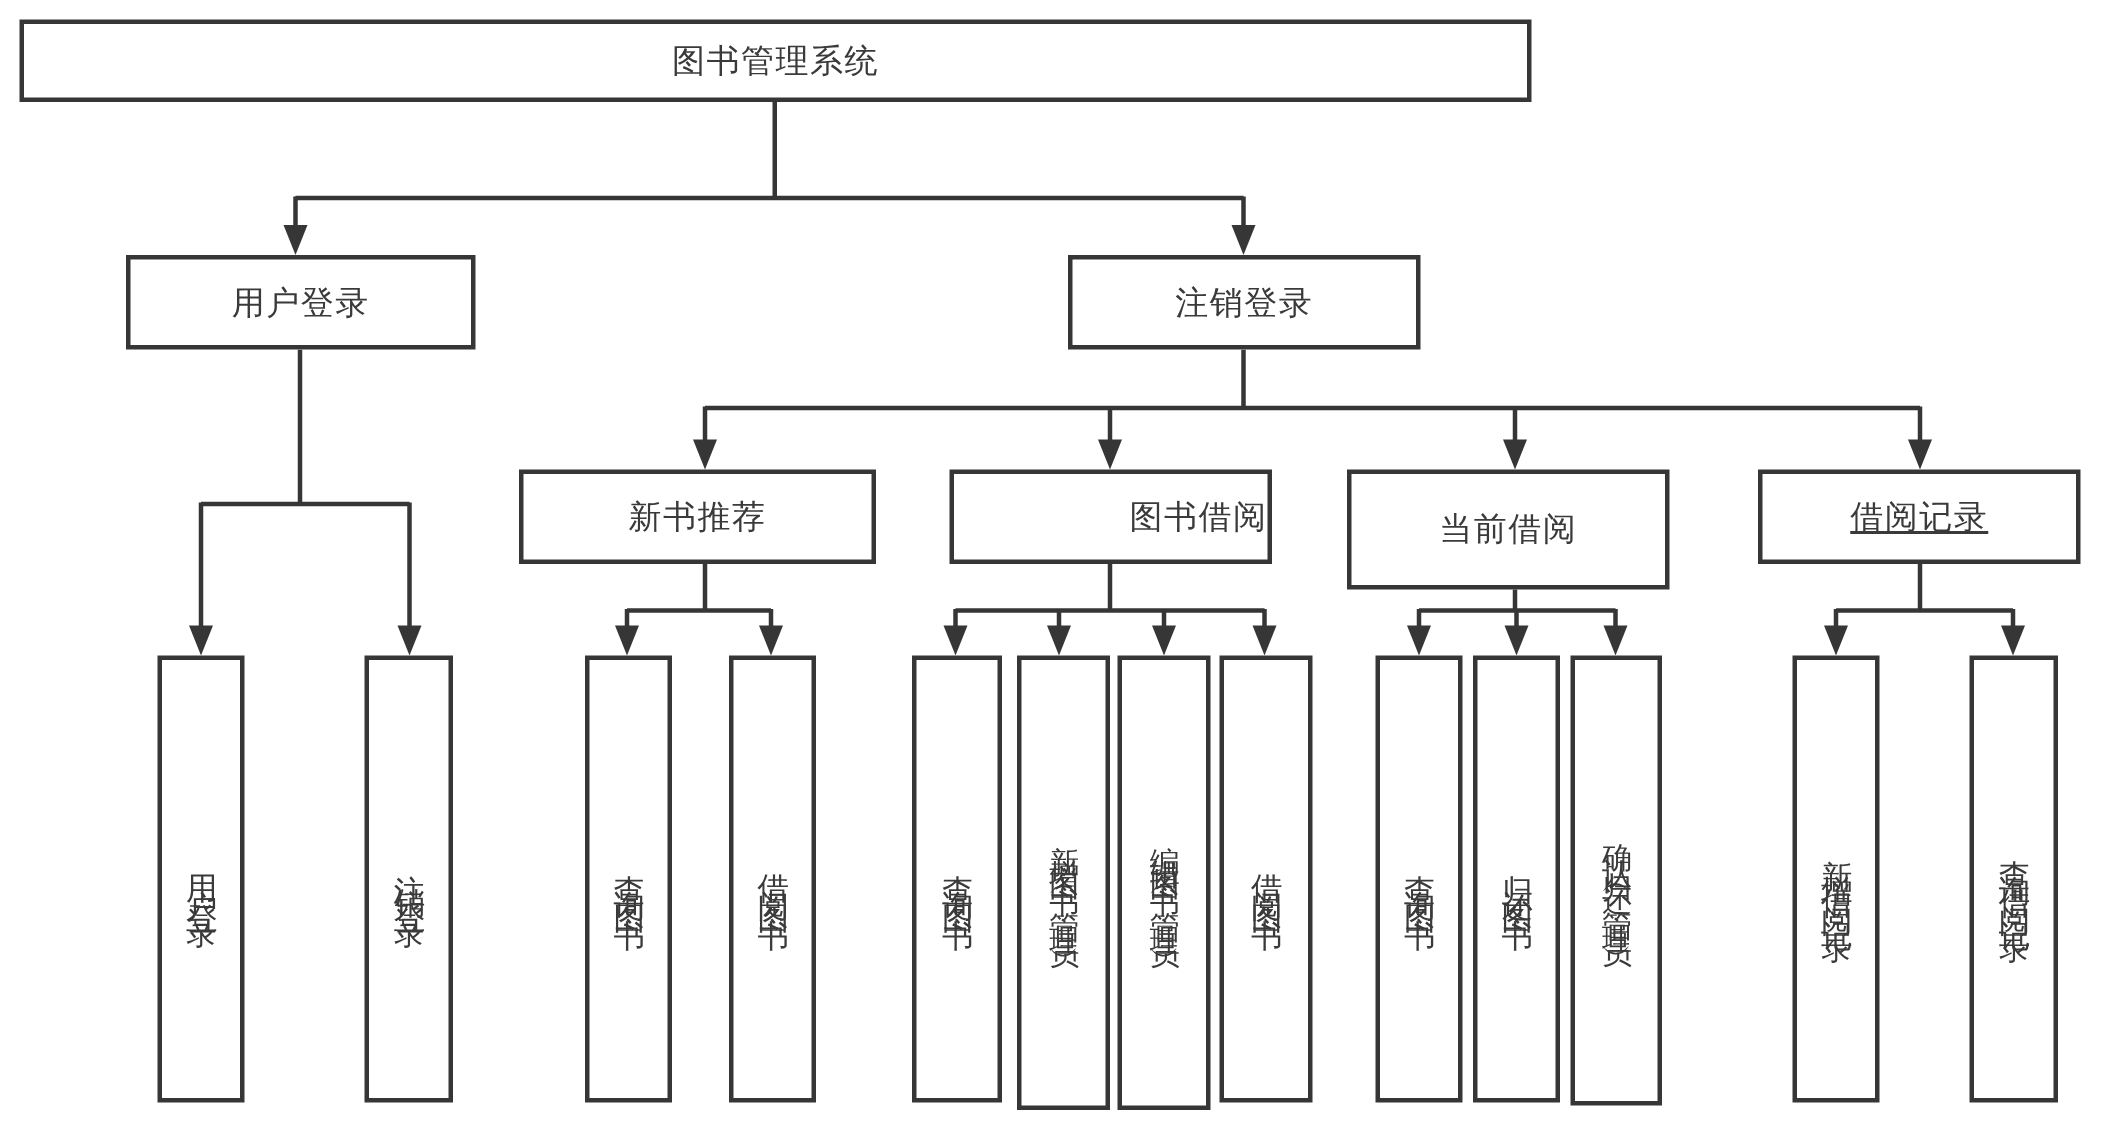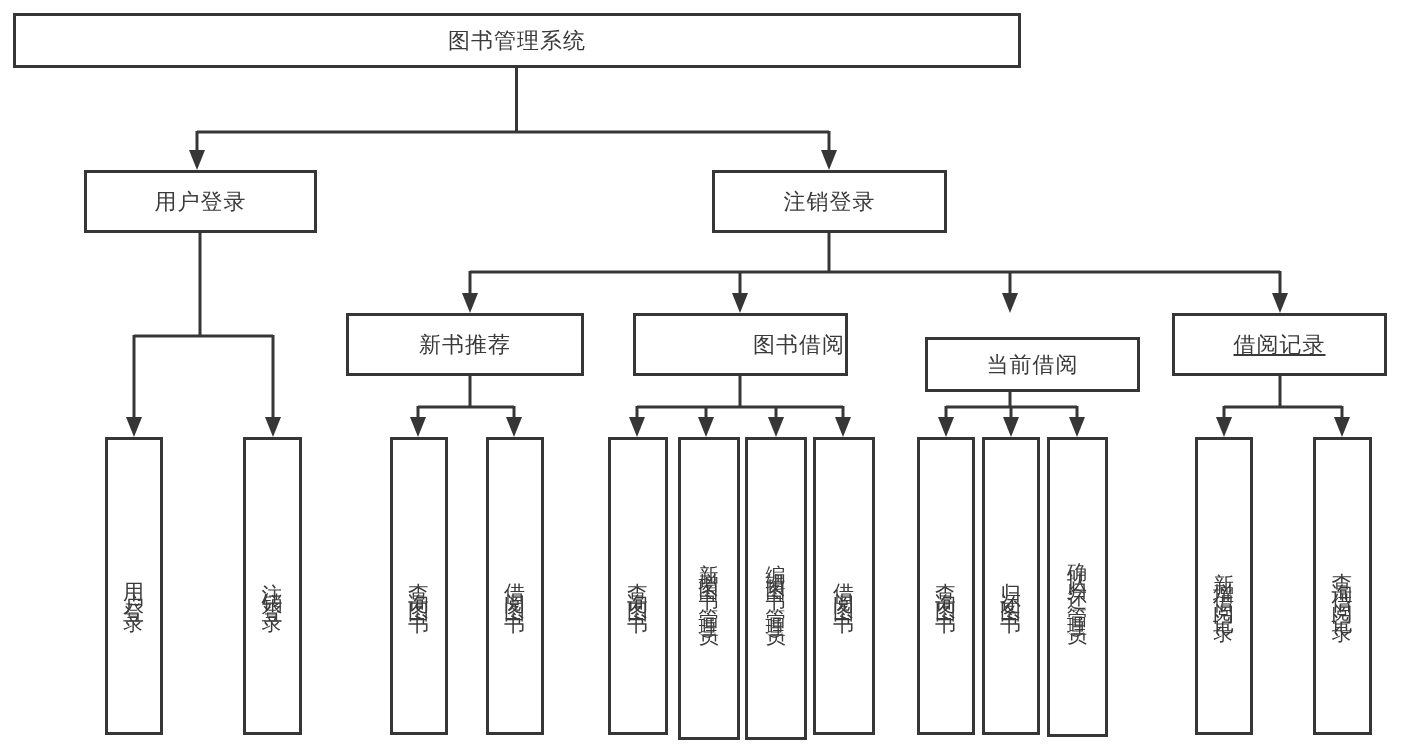--- a/index.html
+++ b/index.html
@@ -142,21 +142,21 @@
   <div class="node hbox" style="left:712px; top:170px; width:235px; height:63px;">
     <span>注销登录</span>
   </div>
 
   <div class="node hbox" style="left:346px; top:313px; width:238px; height:63px;text-align:right;">
     <span>新书推荐</span>
   </div>
   <div class="node hbox" style="left:633px; top:313px; width:215px; height:63px;justify-content:flex-end;">
     <span>图书借阅</span>
   </div>
-  <div class="node hbox" style="left:925px; top:313px; width:215px; height:55px;margin-top:24px;">
+  <div class="node hbox" style="left:898px; top:313px; width:215px; height:80px;">
     <span>当前借阅</span>
   </div>
   <div class="node hbox" style="left:1172px; top:313px; width:215px; height:63px;text-decoration:underline;">
     <span>借阅记录</span>
   </div>
 
   <div class="node vbox" style="left:105px;">
     <span class="vtext">用户登录</span>
   </div>
   <div class="node vbox" style="left:243px; width:59px;">

